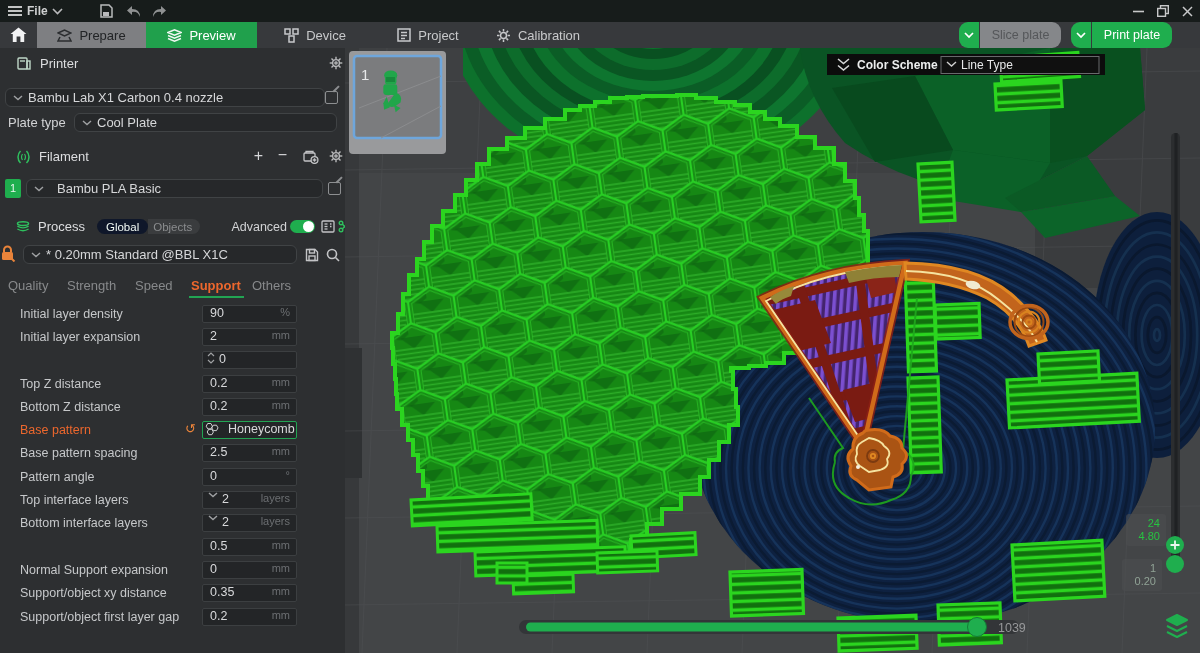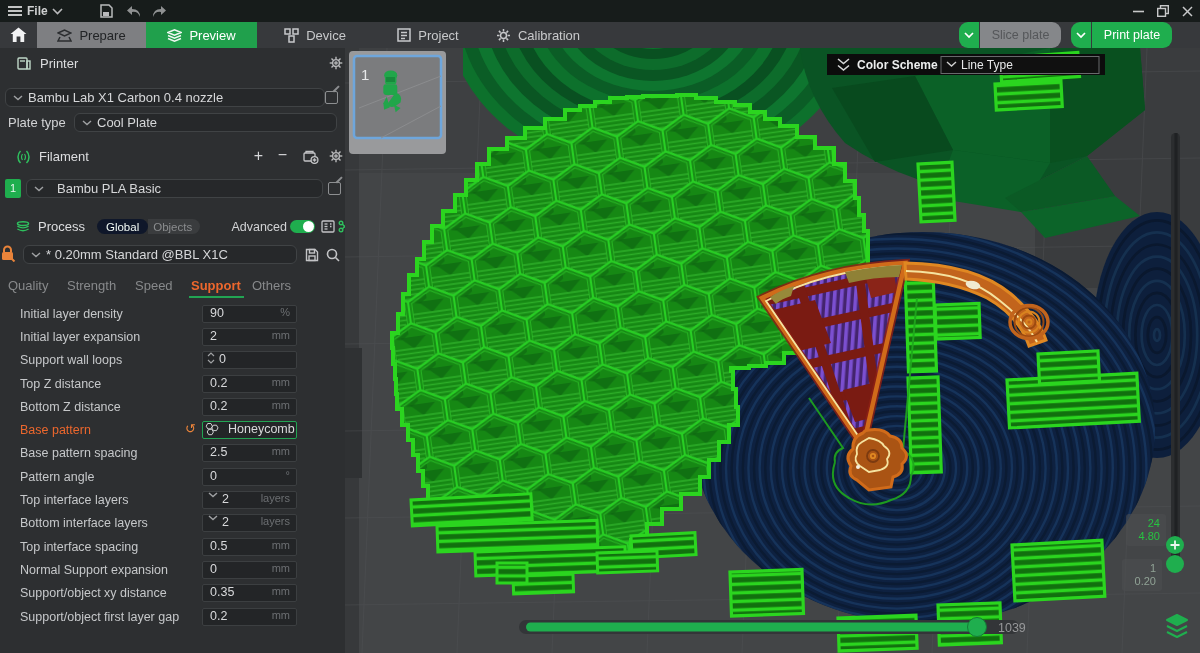--- a/index.html
+++ b/index.html
@@ -268,21 +268,20 @@
         </span>
       </div>
 <div class="trow">
         <span class="tlabel">Initial layer expansion</span>
         <span class="ibox">
           <span class="ival">2</span>
           <span class="iunit">mm</span>
         </span>
       </div>
 <div class="trow">
-        <span class="tlabel">Support wall loops</span>
         <span class="ibox">
           <svg width="8" height="12" viewBox="0 0 8 12" style="margin-left:4px">
             <path d="M1 4 L4 1 L7 4 M1 8 L4 11 L7 8" stroke="#9fa1a3" stroke-width="1.2" fill="none"></path>
           </svg>
           <span class="ival" style="margin-left:4px">0</span>
           <span class="iunit"></span>
         </span>
       </div>
 <div class="trow">
         <span class="tlabel">Top Z distance</span>
@@ -340,21 +339,20 @@
         <span class="tlabel">Bottom interface layers</span>
         <span class="ibox">
           <svg width="10" height="6" viewBox="0 0 10 6" style="margin-left:5px">
             <path d="M1 1 l4 3.6 4 -3.6" stroke="#9fa1a3" stroke-width="1.4" fill="none"></path>
           </svg>
           <span class="ival" style="margin-left:4px">2</span>
           <span class="iunit">layers</span>
         </span>
       </div>
 <div class="trow">
-        <span class="tlabel">Top interface spacing</span>
         <span class="ibox">
           <span class="ival">0.5</span>
           <span class="iunit">mm</span>
         </span>
       </div>
 <div class="trow">
         <span class="tlabel">Normal Support expansion</span>
         <span class="ibox">
           <span class="ival">0</span>
           <span class="iunit">mm</span>

